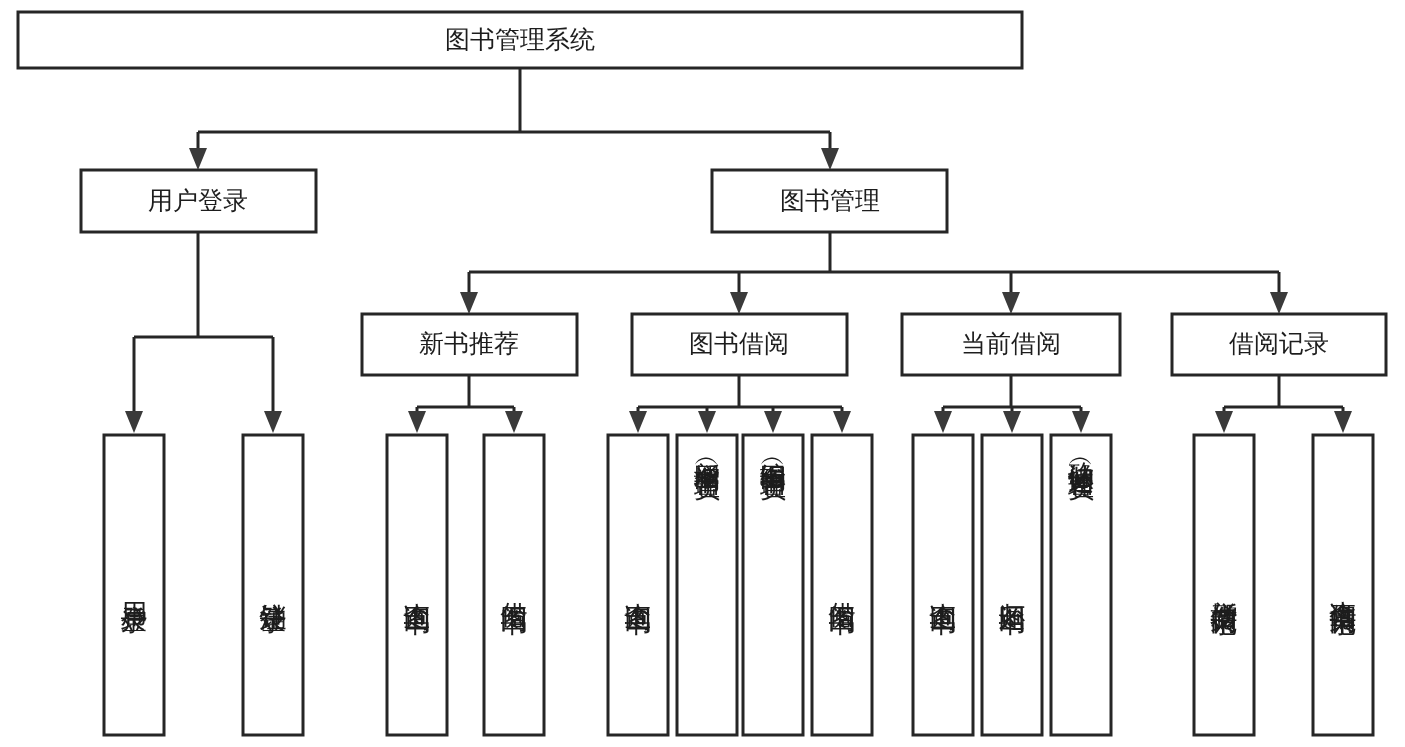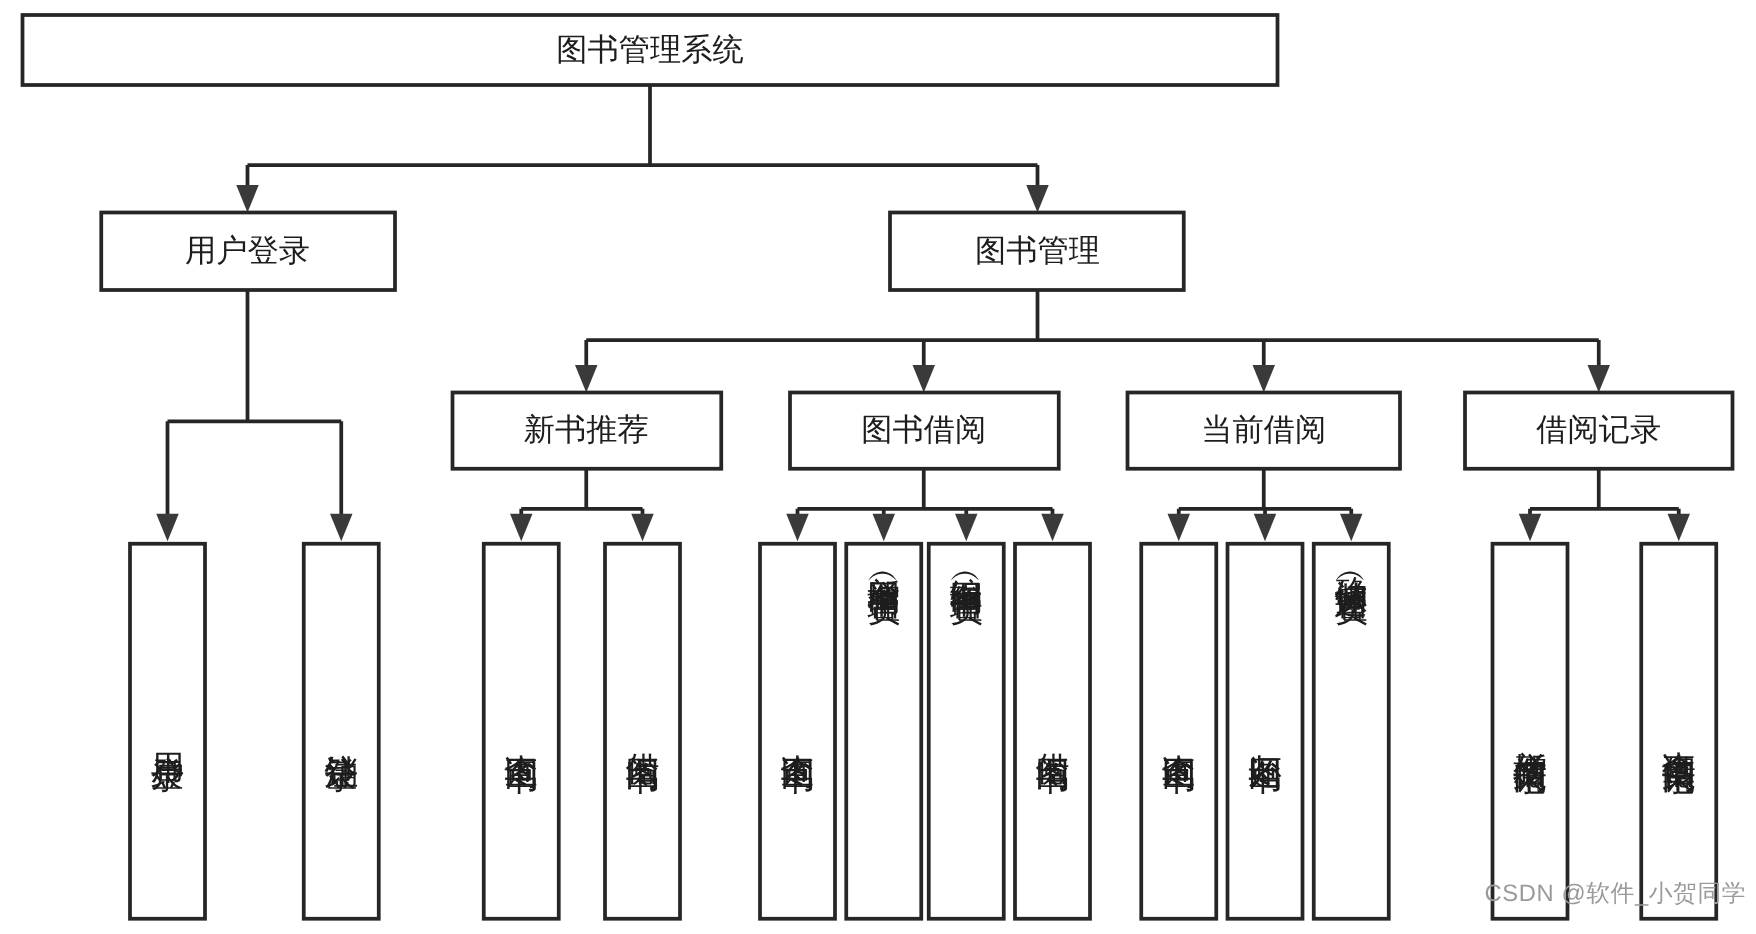--- a/index.html
+++ b/index.html
@@ -292,14 +292,13 @@
   <div class="leaf-label-wrap" style="left:1051px; top:435px; width:60px; height:300px; align-items:flex-start;">
     <span class="leaf-label" style="font-size:26px; padding-top:6px;">确认归还（管理员）</span>
   </div>
   <div class="leaf-label-wrap" style="left:1194px; top:435px; width:60px; height:300px;">
     <span class="leaf-label">新增借阅记录</span>
   </div>
   <div class="leaf-label-wrap" style="left:1313px; top:435px; width:60px; height:300px;">
     <span class="leaf-label">查询借阅记录</span>
   </div>
 
-  <div id="watermark">CSDN @软件_小贺同学</div>
 </div>
 
 </body></html>

